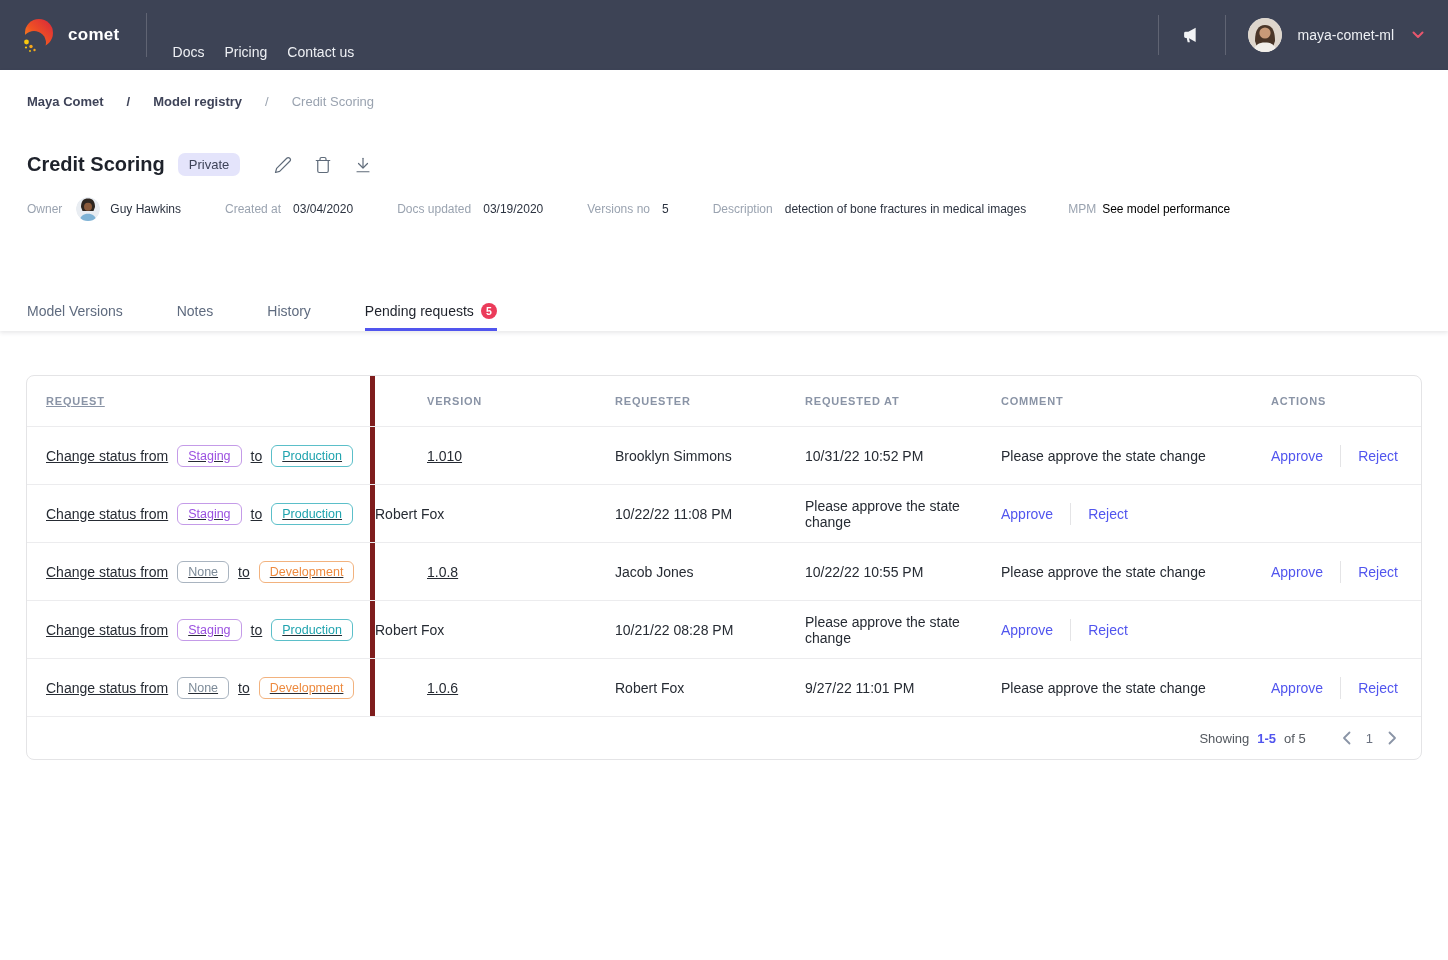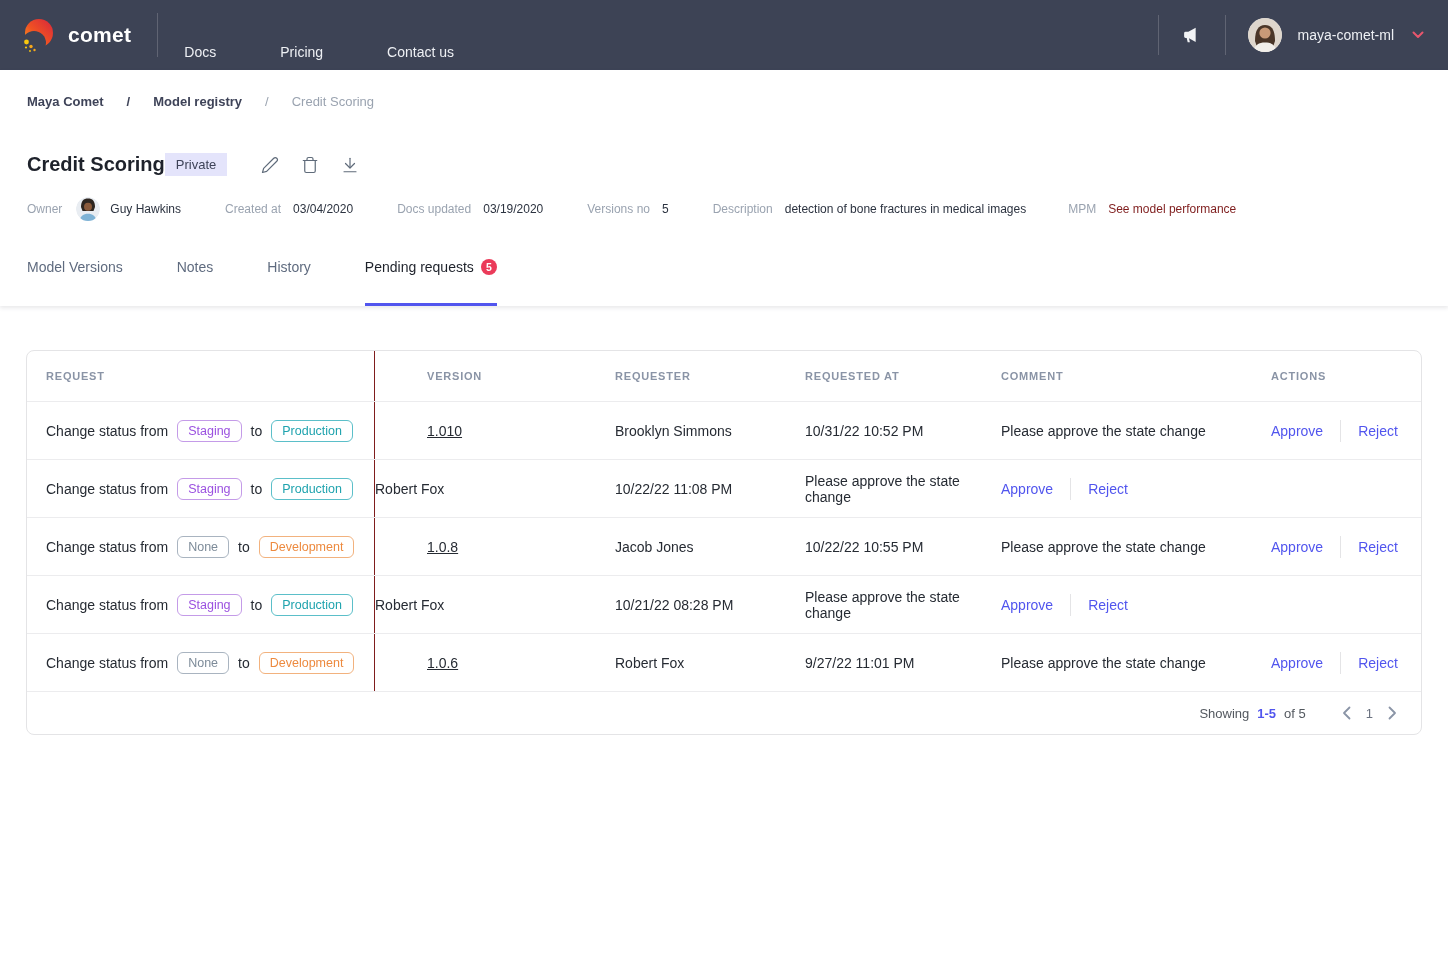--- a/index.html
+++ b/index.html
@@ -1,63 +1,63 @@
 <!DOCTYPE html>
 <html><head>
 <meta charset="utf-8">
 <style>
   * { margin:0; padding:0; box-sizing:border-box; }
   html,body { width:1448px; height:960px; background:#fff; font-family:"Liberation Sans", sans-serif; overflow:hidden; }
 
   
   .navbar { height:70px; background:#3d4355; display:flex; align-items:center; padding:0 24px 0 20px; }
   .logo-wrap { display:flex; align-items:center; gap:10px; }
-  .logo-text { color:#fff; font-size:21px; font-weight:bold; letter-spacing:.3px; }
+  .logo-text { color:#fff; font-size:17px; font-weight:bold; letter-spacing:.3px; }
   .nav-divider { width:1px; height:44px; background:rgba(255,255,255,.18); margin:0 26px; }
-  .nav-links { display:flex; align-items:center; gap:64px;margin-top:34px; }
+  .nav-links { display:flex; align-items:center; gap:20px;margin-top:34px; }
   .nav-link { color:#eef0f4; font-size:14px; cursor:pointer; }
   .nav-right { margin-left:auto; display:flex; align-items:center; }
   .nav-divider-sm { width:1px; height:40px; background:rgba(255,255,255,.18); margin:0 22px; }
   .megaphone { cursor:pointer; display:flex; align-items:center; }
   .user-chip { display:flex; align-items:center; gap:16px; cursor:pointer; }
   .avatar-lg { width:34px; height:34px; border-radius:50%; overflow:hidden; background:#ddd; flex:none; }
   .username { color:#eef0f4; font-size:14px; }
   .chev-down { margin-left:2px; display:flex; }
 
   
   .page-header { background:#fff; padding:24px 27px 0 27px; box-shadow:0 2px 4px rgba(62,67,84,.12); position:relative; z-index:2; }
   .breadcrumb { font-size:13px; color:#3e4358; font-weight:bold; display:flex; gap:23px; }
   .breadcrumb .crumb { cursor:pointer; }
   .breadcrumb .sep { font-weight:bold; }
   .breadcrumb .sep.last, .breadcrumb .crumb.current { color:#9aa3b0; font-weight:normal; cursor:default; }
   .title-row { margin-top:44px; display:flex; align-items:center; }
   .page-title { font-size:20px; font-weight:bold; color:#1e222b; }
-  .visibility-badge { background:#e4e4fb; color:#3e4358; font-size:13px; padding:4px 11px; border-radius:0; }
+  .visibility-badge { margin-left:13px; background:#e4e4fb; color:#3e4358; font-size:13px; padding:4px 11px; border-radius:7px; }
   .title-icons { display:flex; align-items:center; gap:22px; margin-left:34px; }
   .icon-btn { cursor:pointer; display:flex; align-items:center; }
   .meta-row { margin-top:21px; display:flex; align-items:center; font-size:12px; }
   .meta-label { color:#9aa3b0; }
   .meta-value { color:#2c3340; margin-left:12px; }
   .owner-group { display:flex; align-items:center; }
   .avatar-sm { width:24px; height:24px; border-radius:50%; overflow:hidden; margin-left:14px; flex:none; }
   .owner-name { color:#2c3340; margin-left:10px; }
   .meta-field { display:flex; align-items:center; margin-left:44px; }
   .mpm-group { display:flex; align-items:center; margin-left:42px; }
-  .mpm-link { color:#7f1d1d; margin-left:12px; cursor:pointer;text-align:center; }
+  .mpm-link { color:#000000; margin-left:6px; cursor:pointer;text-align:center; }
   .tabs-row { margin-top:38px; display:flex; align-items:flex-end; }
-  .tab { font-size:14px; color:#5f6b7f; padding-bottom:28px; margin-right:54px; cursor:pointer; border-bottom:3px solid transparent; display:flex; align-items:center; gap:7px; }
+  .tab { font-size:14px; color:#5f6b7f; padding-bottom:9px; margin-right:54px; cursor:pointer; border-bottom:3px solid transparent; display:flex; align-items:center; gap:7px;margin-top:44px; }
   .tab.active { color:#1e222b; border-bottom-color:#5155ee; }
   .tab-badge { background:#eb3b5a; color:#fff; width:16px; height:16px; border-radius:50%; font-size:10.5px; font-weight:bold; display:flex; align-items:center; justify-content:center; }
 
   
   .content { padding:44px 26px 0 26px; background:#fff; }
   .table-card { border:1px solid #e4e4e6; border-radius:8px; overflow:hidden; background:#fff; }
   .t-row { display:grid; grid-template-columns:348px 240px 190px 196px 270px 1fr; align-items:stretch; }
   .t-cell { display:flex; align-items:center; }
-  .t-cell.c-request { padding-left:19px; border-right:1px solid #7f1d1d; }
+  .t-cell.c-request { padding-left:19px; border-right:5px solid #7f1d1d;text-decoration:underline; }
   .t-cell.c-version { padding-left:52px; }
   .t-head { height:50px; }
   .t-head .t-cell { font-size:11px; font-weight:bold; color:#8a94a6; letter-spacing:.8px; }
   .t-body .t-row { height:58px; border-top:1px solid #ececee; font-size:14px; color:#262b33; }
   .req-text { color:#262b33; }
   .pill { border:1px solid; border-radius:6px; font-size:12.5px; padding:3px 10px; margin:0 9px; white-space:nowrap; background:#fff; }
   .pill.staging { border-color:#c49be8; color:#9b51e0; }
   .pill.production { border-color:#5bbfc9; color:#1fa3ae; }
   .pill.none { border-color:#a9b4c0; color:#7d8b99; }
   .pill.development { border-color:#f2b27e; color:#ed8a3f; }

